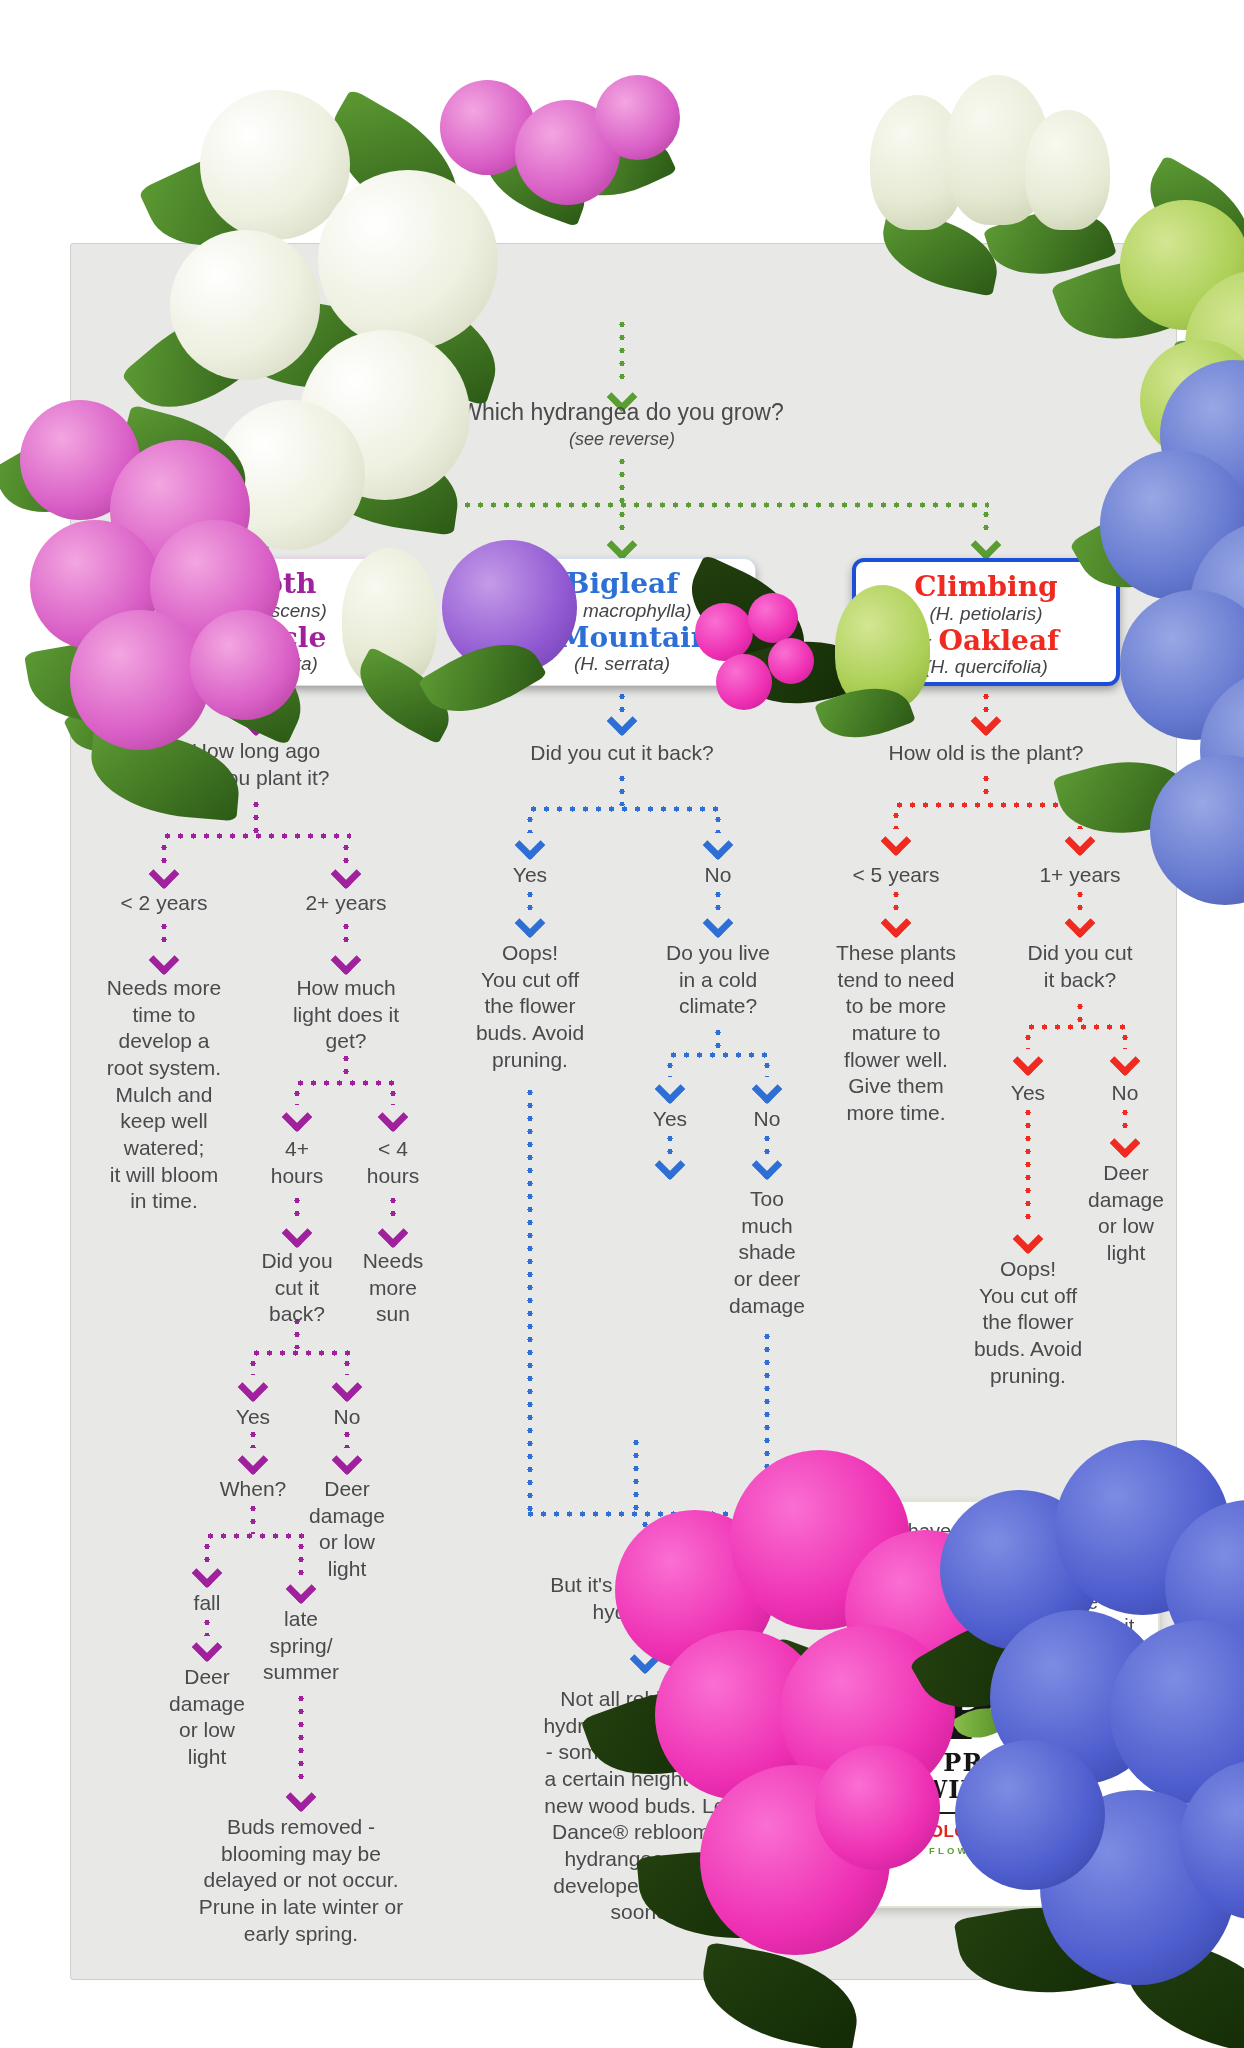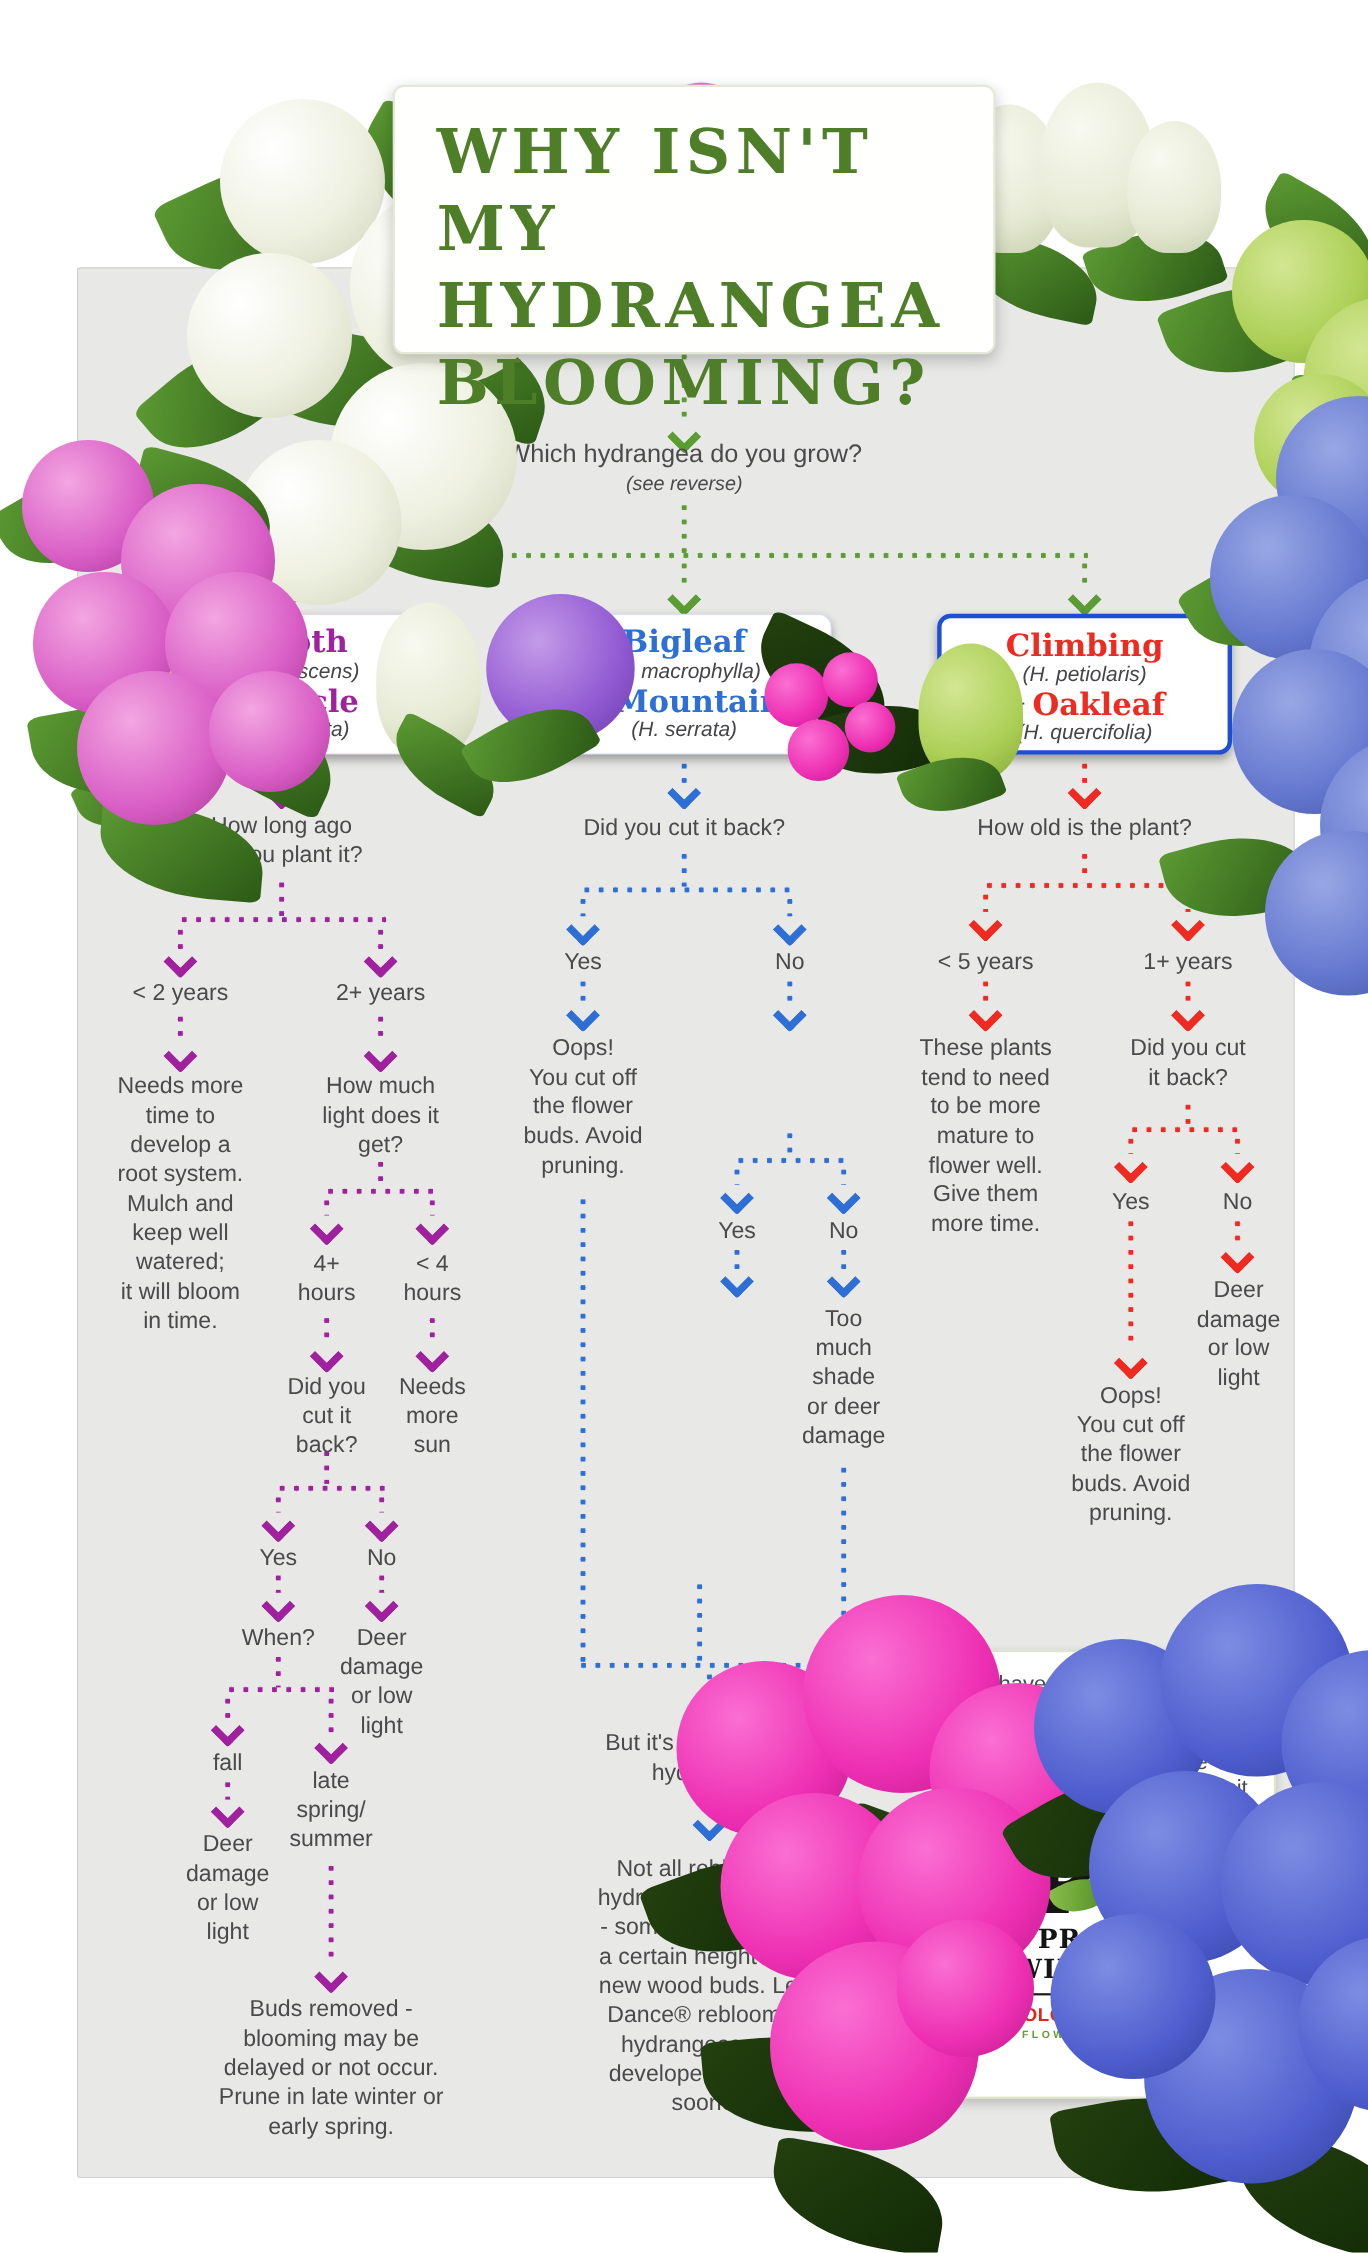--- a/index.html
+++ b/index.html
@@ -247,20 +247,23 @@
     <div class="ch" style="left:634px;top:1648px"></div>
   </div>
   <div class="ft" style="left:502px;top:740px;width:240px">Did you cut it back?</div>
   <div class="ft" style="left:495px;top:862px;width:70px">Yes</div>
   <div class="ft" style="left:683px;top:862px;width:70px">No</div>
   <div class="ft" style="left:455px;top:940px;width:150px">Oops!
 You cut off
 the flower
 buds. Avoid
 pruning.</div>
+  <div class="ft" style="left:648px;top:940px;width:140px">Do you live
+in a cold
+climate?</div>
   <div class="ft" style="left:635px;top:1106px;width:70px">Yes</div>
   <div class="ft" style="left:732px;top:1106px;width:70px">No</div>
   <div class="ft" style="left:717px;top:1186px;width:100px">Too
 much
 shade
 or deer
 damage</div>
   <div class="ft" style="left:505px;top:1572px;width:280px">But it's a reblooming
 hydrangea!</div>
   <div class="ft" style="left:515px;top:1686px;width:260px">Not all reblooming
@@ -426,18 +429,13 @@
     <div class="bloom p-violet" style="left:940px;top:1490px;width:160px;height:160px"></div>
     <div class="bloom p-violet" style="left:1055px;top:1440px;width:175px;height:175px"></div>
     <div class="bloom p-violet" style="left:1165px;top:1500px;width:170px;height:170px"></div>
     <div class="bloom p-violet" style="left:990px;top:1610px;width:175px;height:175px"></div>
     <div class="bloom p-violet" style="left:1110px;top:1620px;width:185px;height:185px"></div>
     <div class="bloom p-violet" style="left:1040px;top:1790px;width:195px;height:195px"></div>
     <div class="bloom p-violet" style="left:1180px;top:1760px;width:160px;height:160px"></div>
     <div class="bloom p-violet" style="left:955px;top:1740px;width:150px;height:150px"></div>
   </div>
 
-  <div class="titlebox">
-    <h1>WHY ISN'T MY
-HYDRANGEA
-BLOOMING?</h1>
-  </div>
 </div>
 
 </body></html>

